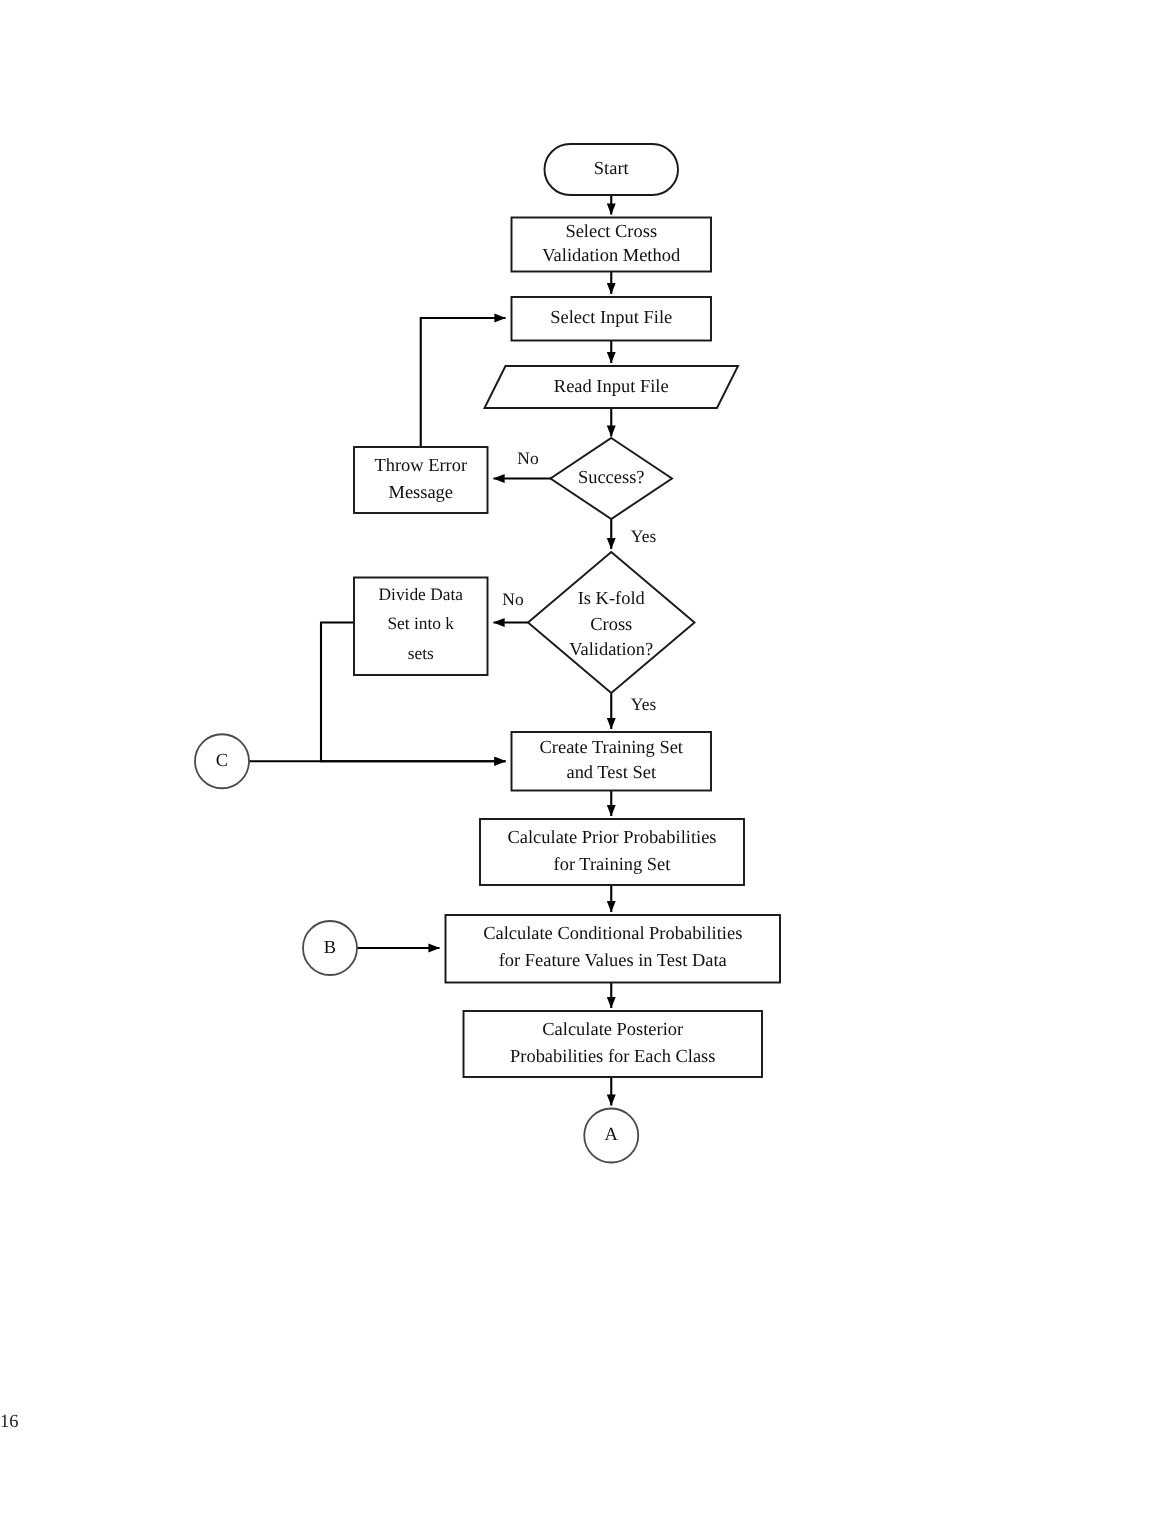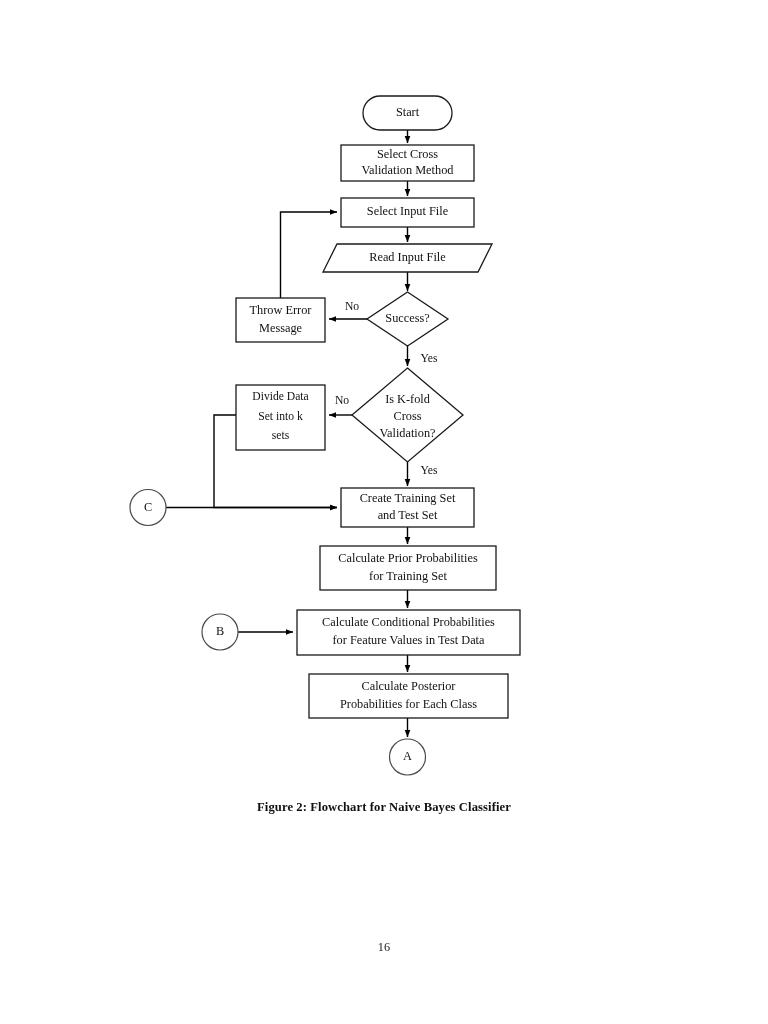--- a/index.html
+++ b/index.html
@@ -78,21 +78,21 @@
     font-size: 12.6px;
     font-weight: bold;
     letter-spacing: 0.1px;
     color: #111111;
   }
   #page-number {
     position: absolute;
     left: 0;
     top: 940px;
     width: 768px;
-    text-align: center;
+    text-align: left;
     font-family: "Liberation Serif", "DejaVu Serif", serif;
     font-size: 12.3px;
     color: #222222;
   }
 </style>
 </head>
 <body>
 
 <div id="page">
 
@@ -223,17 +223,16 @@
     </g>
 
     <g>
       <text class="edge-label" x="352" y="307">No</text>
       <text class="edge-label" x="429" y="359">Yes</text>
       <text class="edge-label" x="342" y="401">No</text>
       <text class="edge-label" x="429" y="471">Yes</text>
     </g>
   </svg>
 
-  <div id="figure-caption">Figure 2: Flowchart for Naive Bayes Classifier</div>
 
   <div id="page-number">16</div>
 
 </div>
 
 </body></html>

